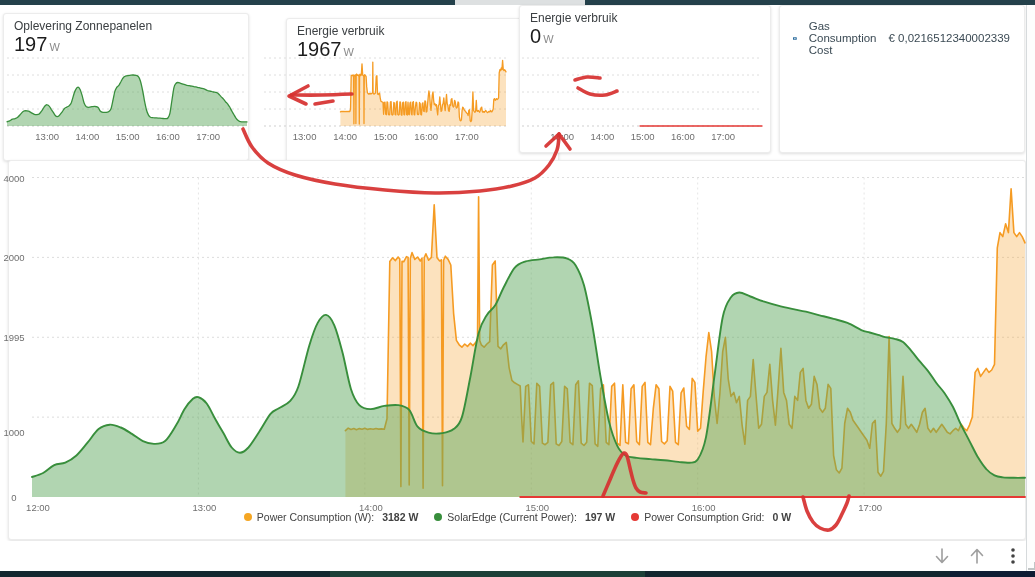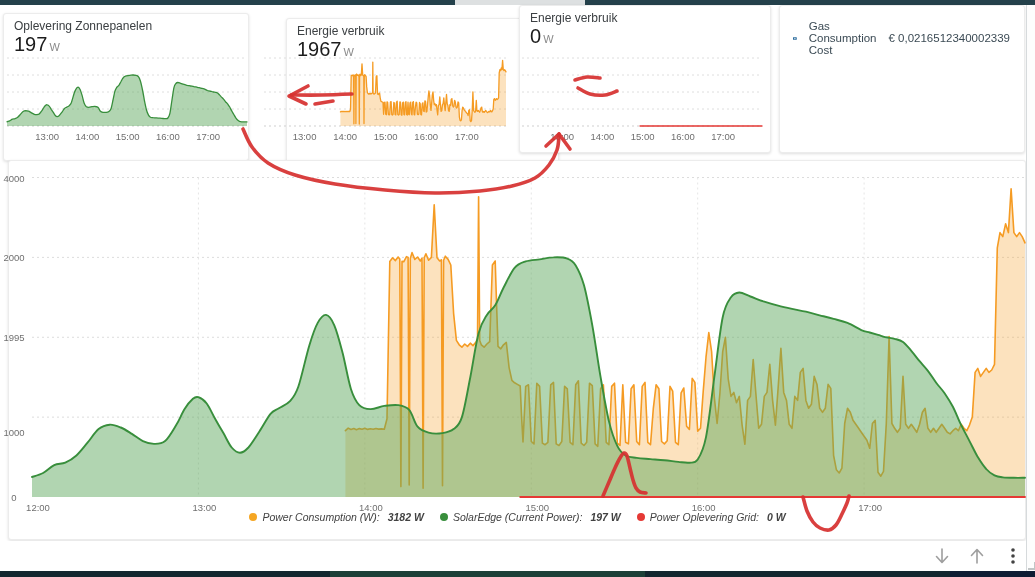--- a/index.html
+++ b/index.html
@@ -21,21 +21,21 @@
   .card-value{position:absolute;left:10px;top:19px;font-size:20px;font-weight:500;color:#1c1c1c;}
   .card-unit{font-size:11px;color:#8a8a8a;font-weight:400;margin-left:2px;}
   .gas-row{display:flex;align-items:center;padding:14px 14px 0 13px;gap:12px;}
   .gas-label{font-size:11.5px;color:#3b4a54;flex:1;}
   .gas-value{font-size:11.5px;color:#3b4a54;white-space:nowrap;}
   #chart-overlay{position:absolute;left:0;top:0;width:1035px;height:577px;pointer-events:none;z-index:5;}
   #axis-layer span{position:absolute;font-size:9.5px;color:#6f6f6f;white-space:nowrap;}
   #axis-layer .ytick{text-align:center;width:28px;left:0;}
   #axis-layer .xtick{transform:translateX(-50%);}
   #legend{position:absolute;left:0;top:511px;width:1035px;display:flex;justify-content:center;
-          align-items:center;gap:16px;font-size:10.5px;color:#424242;z-index:4;font-style:italic;}
+          align-items:center;gap:16px;font-size:10.5px;color:#424242;z-index:4;}
   .legend-item{display:flex;align-items:center;gap:5px;}
   .legend-dot{width:8px;height:8px;border-radius:50%;display:inline-block;}
   .legend-val{font-weight:700;margin-left:3px;}
   #footer{position:absolute;left:0;top:541px;width:1026px;height:30px;background:#fff;}
   #edit-button{position:absolute;left:45px;top:9px;font-size:11.5px;font-weight:700;
                letter-spacing:.6px;color:#03a9f4;cursor:pointer;background:none;border:none;padding:0;
                font-family:"Liberation Sans",sans-serif;margin-top:26px;}
   .footer-icon{position:absolute;top:4px;width:22px;height:22px;cursor:pointer;}
   #scrollbar{position:absolute;left:1026px;top:5px;width:9px;height:566px;background:#fdfdfd;
              border-left:1px solid #d6dadc;box-sizing:border-box;}
@@ -112,21 +112,21 @@
       <span>Power Consumption (W): </span>
       <span class="legend-val">3182 W</span>
     </span>
     <span class="legend-item">
       <span class="legend-dot" style="background: rgb(56, 142, 60);"></span>
       <span>SolarEdge (Current Power): </span>
       <span class="legend-val">197 W</span>
     </span>
     <span class="legend-item">
       <span class="legend-dot" style="background: rgb(229, 57, 53);"></span>
-      <span>Power Oplevering Grid: </span>
+      <span>Power Consumption Grid: </span>
       <span class="legend-val">0 W</span>
     </span>
   </div>
 
 <div id="footer">
   <button id="edit-button">BEWERKEN</button>
   <svg class="footer-icon" style="left:931px" viewBox="0 0 22 22">
     <g stroke="#9e9e9e" stroke-width="1.6" fill="none" stroke-linecap="round" stroke-linejoin="round">
       <path d="M11 4 V17 M5.5 11.5 L11 17.5 L16.5 11.5"></path>
     </g>

